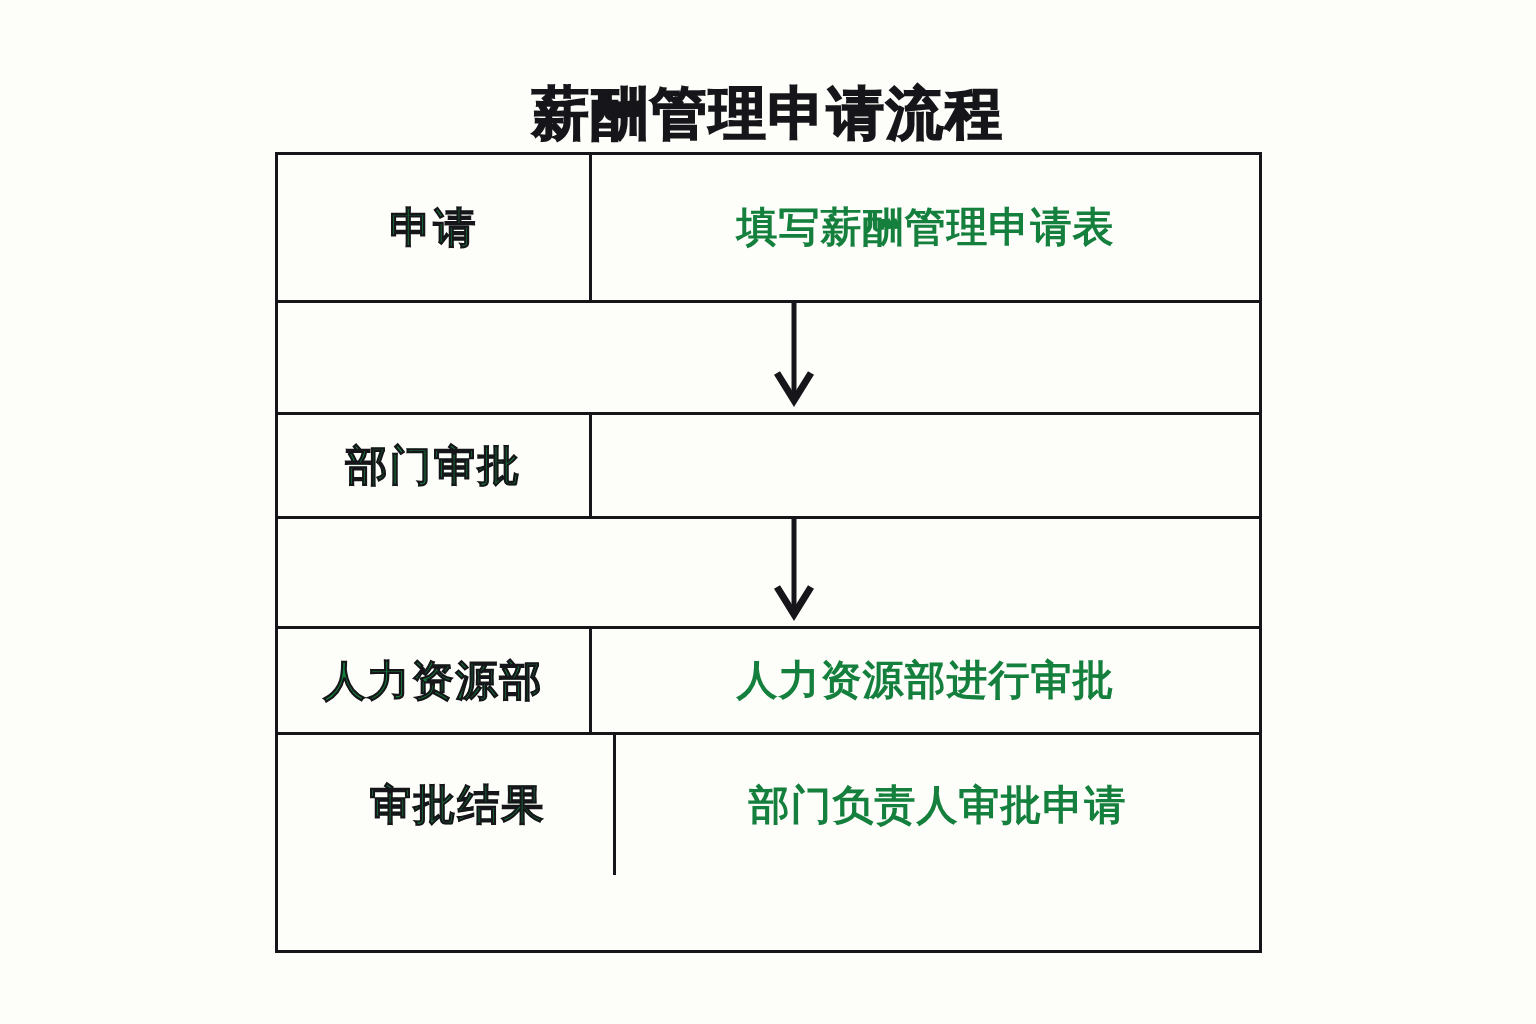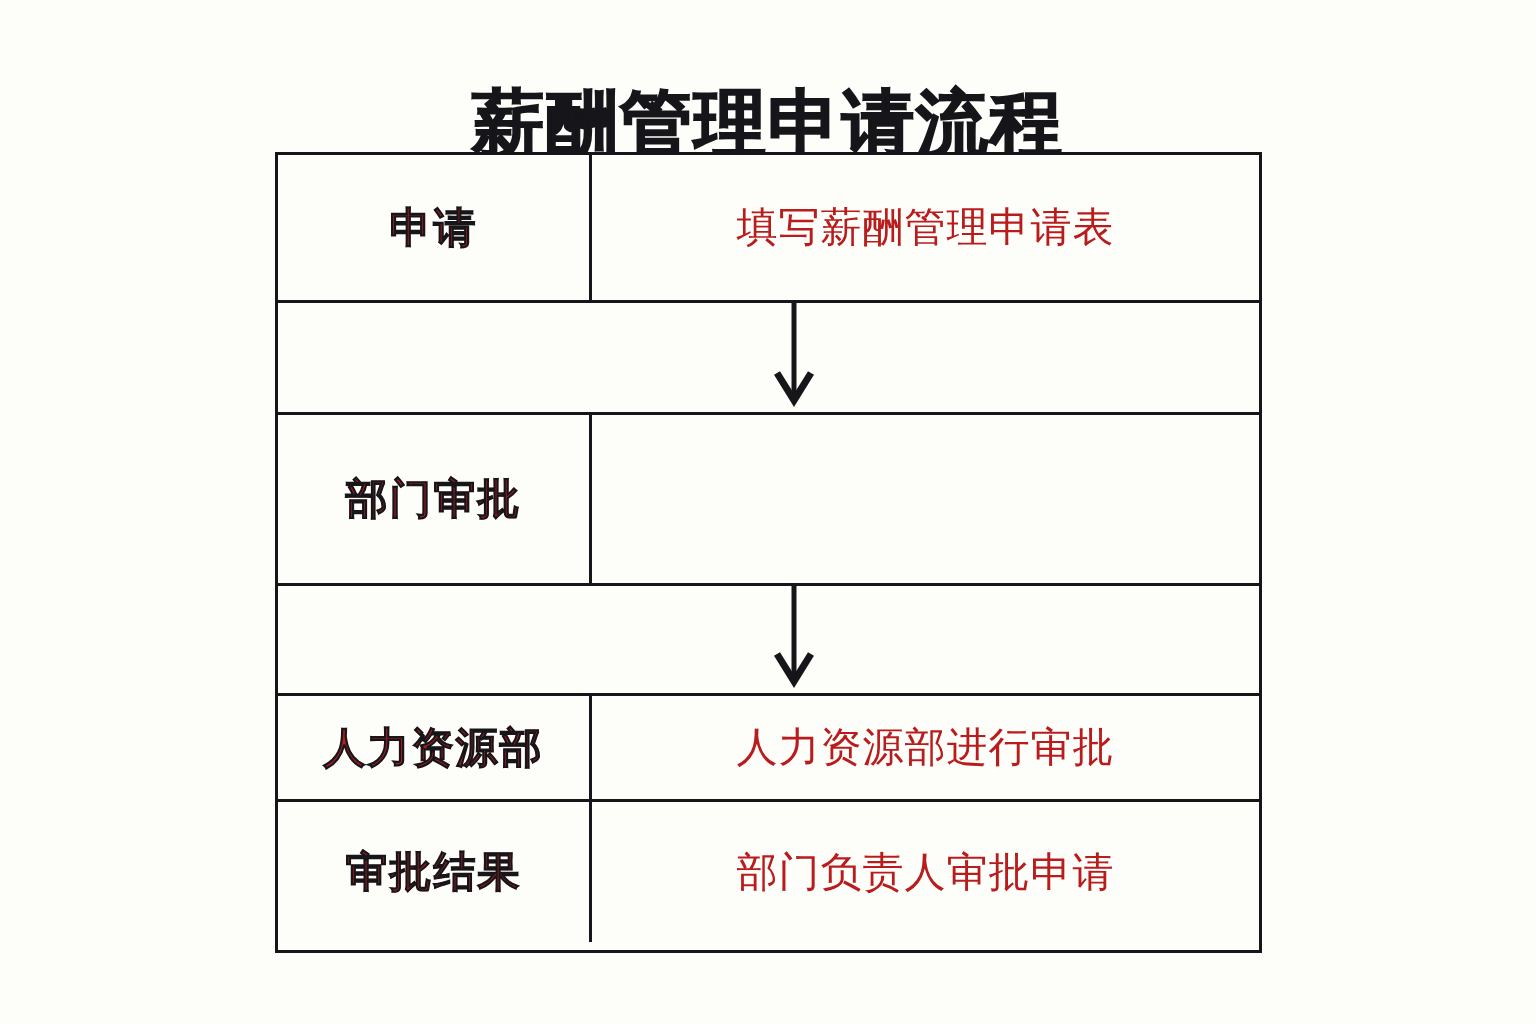--- a/index.html
+++ b/index.html
@@ -24,21 +24,21 @@
 
   
   #doc-title {
     position: absolute;
     left: 0;
     top: 28px;
     width: 1536px;
     text-align: center;
     font-family: "Liberation Serif", "DejaVu Serif", serif;
     font-weight: 700;
-    font-size: 72px;
+    font-size: 57px;
     line-height: 96px;
     letter-spacing: 2px;
     color: #16161a;
     white-space: nowrap;
     -webkit-text-stroke: 1.6px #16161a;
   }
 
   
   #flow-table {
     position: absolute;
@@ -69,49 +69,49 @@
   
   .flow-row.arrow {
     border-bottom: 3px solid #16161a;
   }
 
   .cell {
     box-sizing: border-box;
     display: flex;
     align-items: center;
     justify-content: center;
-    color: #b91c1c;
+    color: #15803d;
   }
 
   .cell-stage {
     width: 314px;       
     flex: 0 0 314px;
     border-right: 3px solid #16161a;
     font-family: "Liberation Serif", "DejaVu Serif", serif;
     font-weight: 700;
     font-size: 42px;
     letter-spacing: 2px;
     -webkit-text-stroke: 0.9px #16161a;
   }
 
   .cell-desc {
     flex: 1 1 auto;
     font-family: "Liberation Sans", "DejaVu Sans", sans-serif;
-    font-weight: 400;
+    font-weight: 700;
     font-size: 41px;
     letter-spacing: 1px;
   }
 
   
   .h-r1 { height: 148px; }   
   .h-a1 { height: 112px; }   
-  .h-r2 { height: 171px; }   
+  .h-r2 { height: 104px; }   
   .h-a2 { height: 110px; }   
   .h-r3 { height: 106px; }   
-  .h-r4 { height: 140px; }   
+  .h-r4 { height: 140px; padding-left: 24px; }   
 
   
   .arrow-wrap {
     position: absolute;
     left: 0;
     top: 0;
     width: 100%;
     height: 100%;
     pointer-events: none;
   }

